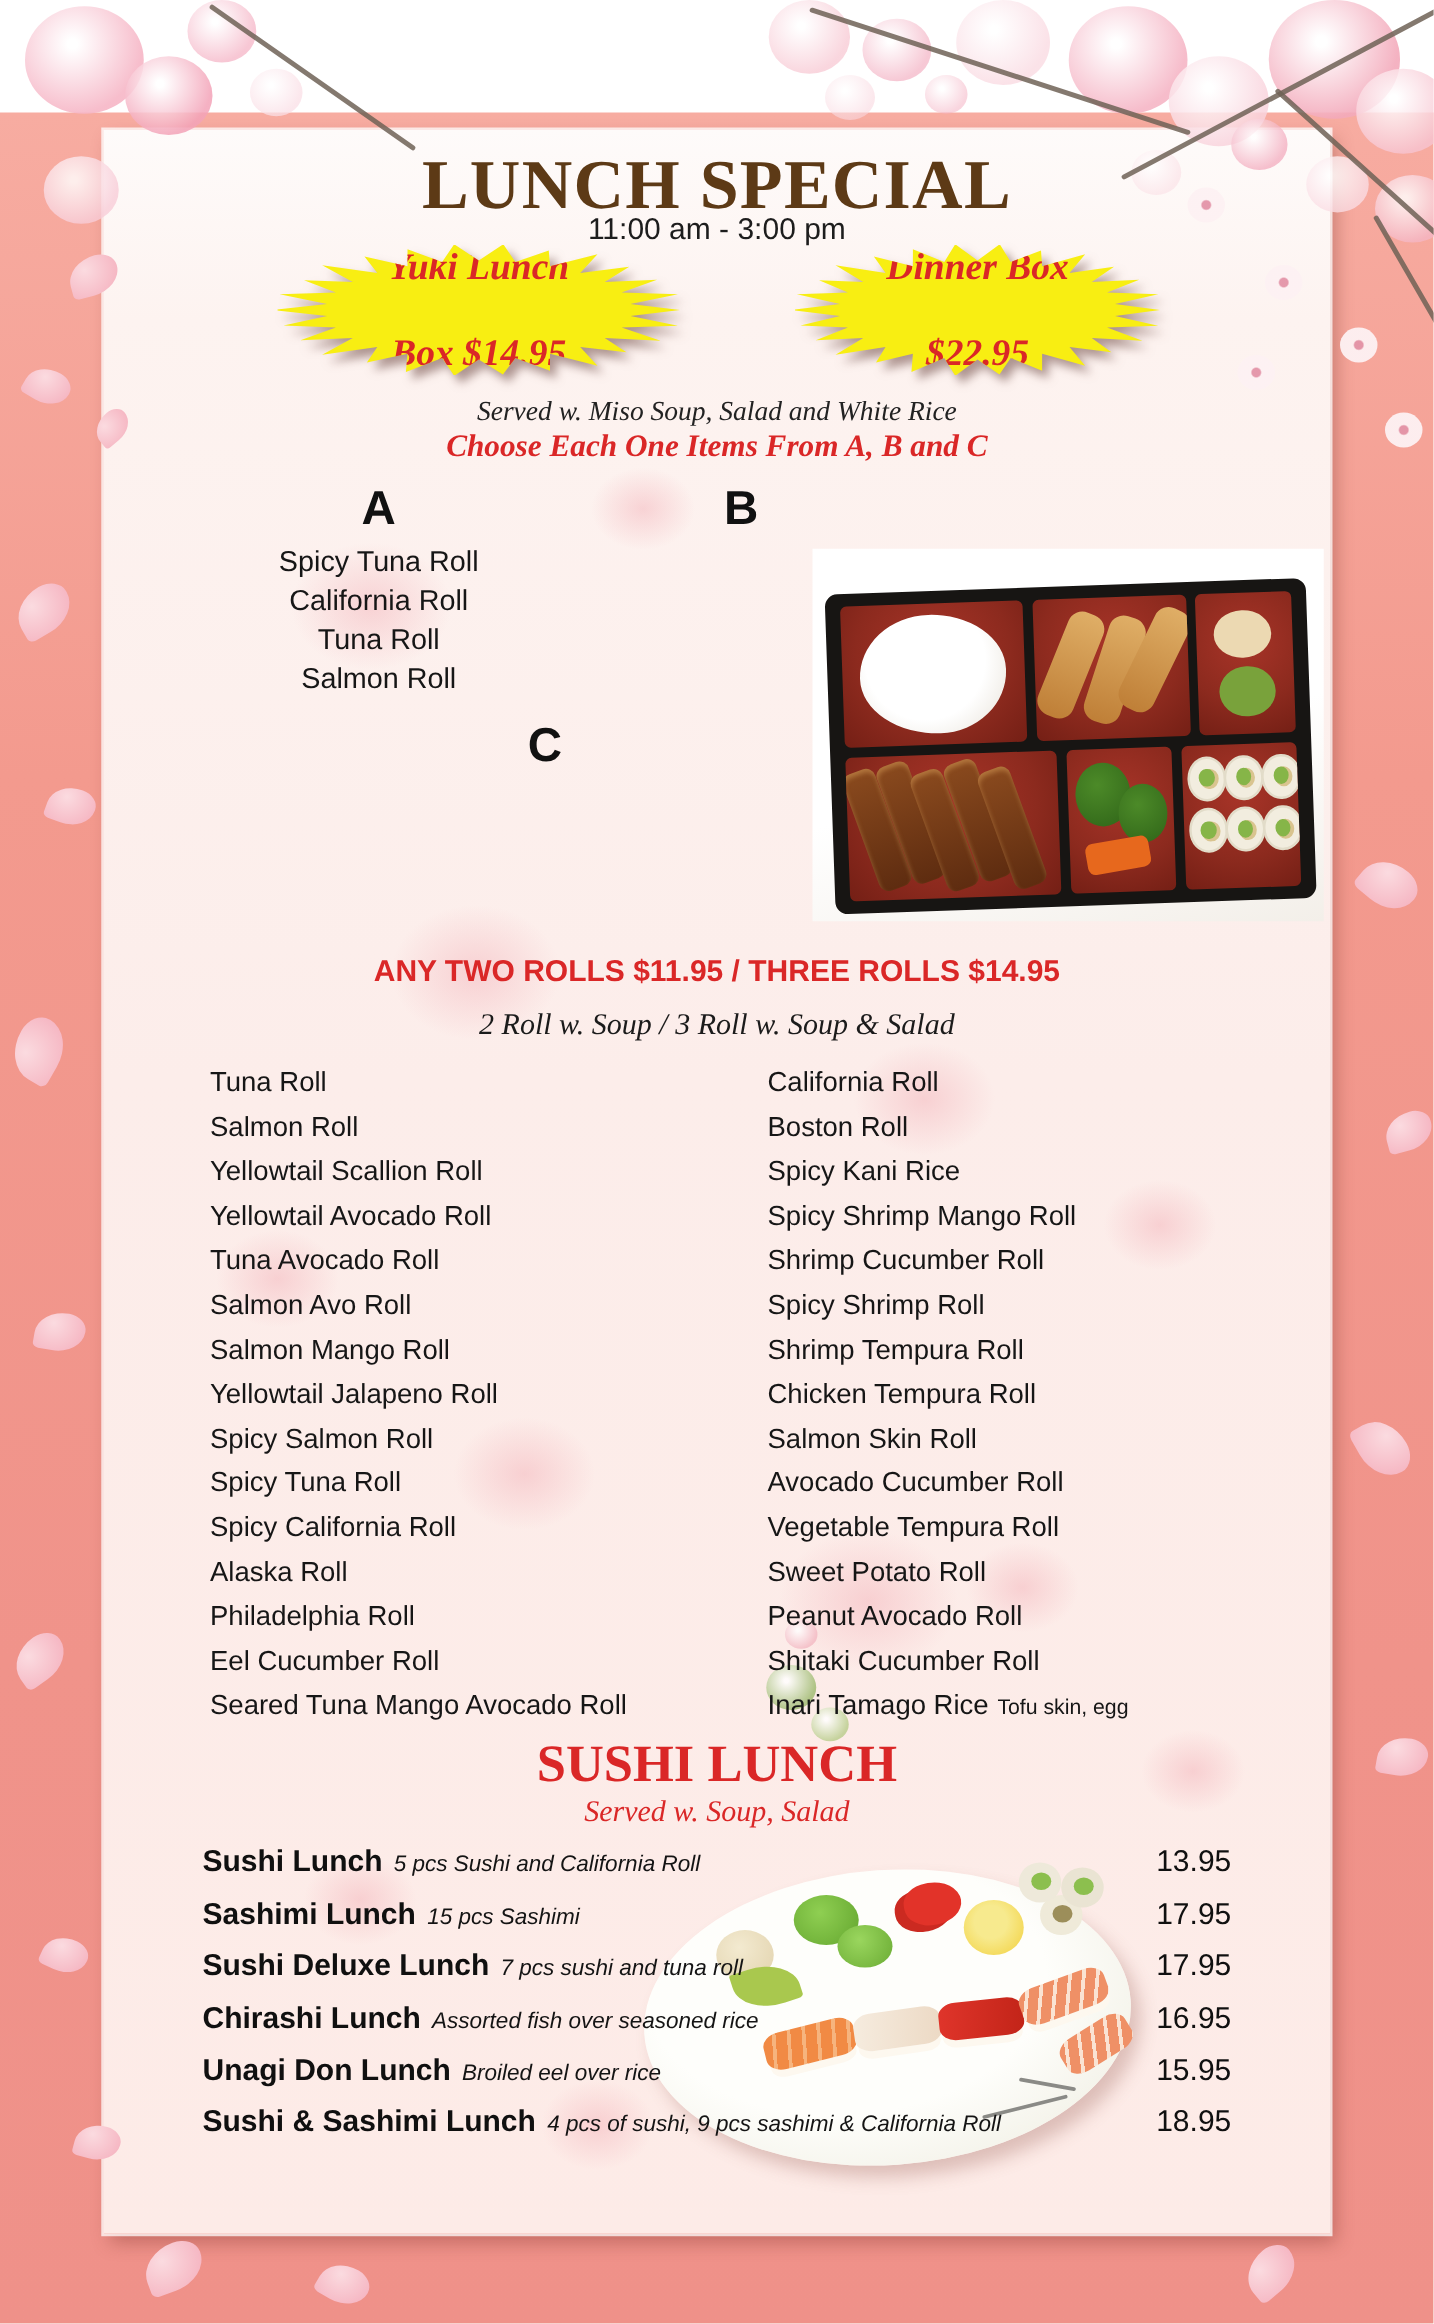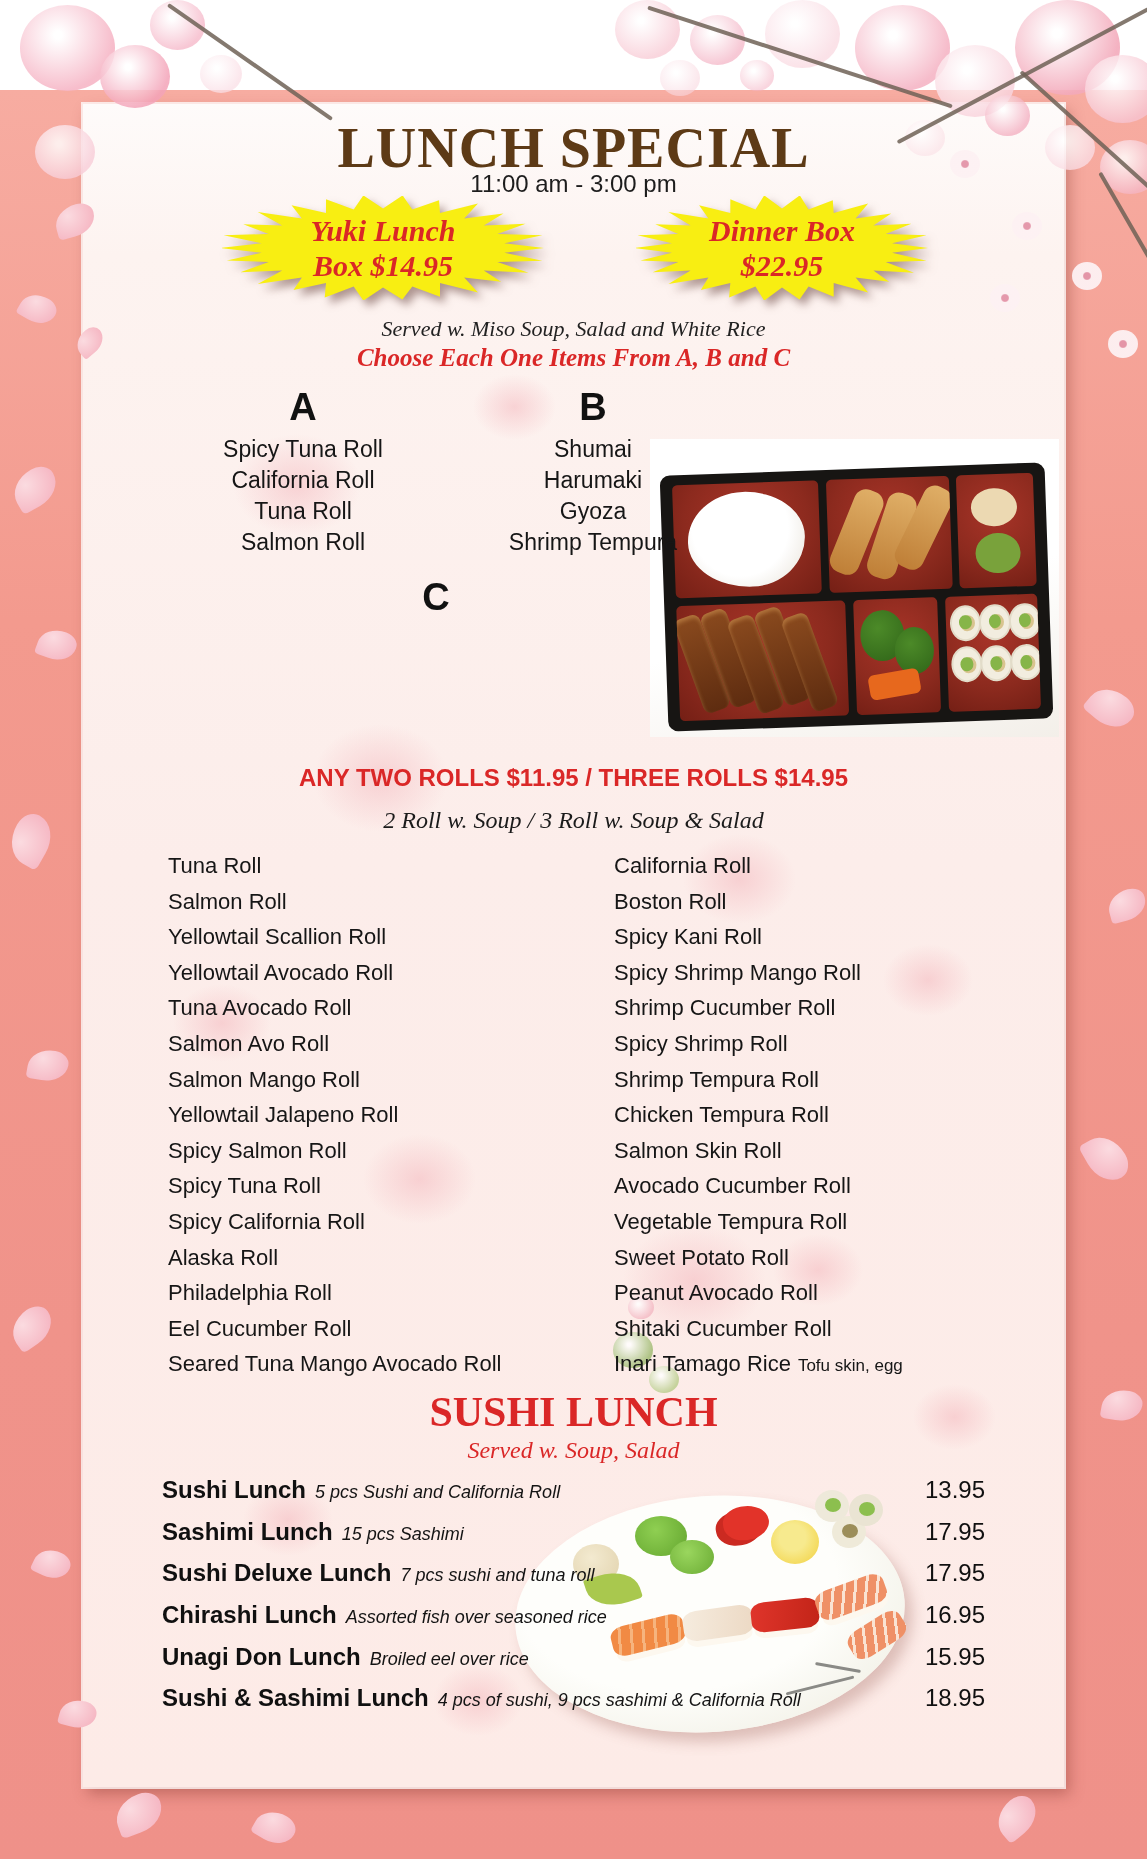--- a/index.html
+++ b/index.html
@@ -17,21 +17,21 @@
   .txt{position:absolute;z-index:3;}
 
   
   .title{top:12px;left:0;width:100%;text-align:center;font-family:"Liberation Serif",serif;
     font-weight:bold;font-size:56px;letter-spacing:1px;color:var(--title-brown);}
   .hours{top:66px;left:0;width:100%;text-align:center;font-size:24px;color:#1d1d1d;}
 
   
   .badge-wrap{position:absolute;z-index:4;filter:drop-shadow(5px 6px 4px rgba(95,55,50,.5));}
   .badge{width:100%;height:100%;background:var(--badge-yellow);display:flex;flex-direction:column;
-    align-items:center;justify-content:center;text-align:center;
+    align-items:center;justify-content:space-between;text-align:center;
     font-family:"Liberation Serif",serif;font-style:italic;font-weight:bold;color:var(--accent-red);}
   .badge div{font-size:30px;line-height:35px;}
   #badge-left{left:139px;top:92px;width:322px;height:104px;}
   #badge-right{left:553px;top:92px;width:292px;height:104px;}
 
   .served{top:212px;left:0;width:100%;text-align:center;font-family:"Liberation Serif",serif;
     font-style:italic;font-size:22px;color:#222;}
   .choose{top:240px;left:0;width:100%;text-align:center;font-family:"Liberation Serif",serif;
     font-style:italic;font-weight:bold;font-size:25px;color:var(--accent-red);}
 
@@ -142,27 +142,20 @@
 
       <div class="menu-item">Spicy Tuna Roll</div>
           <div class="menu-item">California Roll</div>
           <div class="menu-item">Tuna Roll</div>
           <div class="menu-item">Salmon Roll</div>
         </div>
     </div>
 
     <div class="txt section" id="sec-b">
       <div class="sec-label">B</div>
-      <div class="sec-items">
-
-      <div class="menu-item">Shumai</div>
-          <div class="menu-item">Harumaki</div>
-          <div class="menu-item">Gyoza</div>
-          <div class="menu-item">Shrimp Tempura</div>
-        </div>
     </div>
 
     <div class="txt section" id="sec-c">
       <div class="sec-label">C</div>
     </div>
 
     <div class="bento">
       <div class="bento-box">
         <div class="cell cell-rice">
           <div class="rice"></div>
@@ -219,21 +212,21 @@
         <div class="roll-item">Philadelphia Roll</div>
         <div class="roll-item">Eel Cucumber Roll</div>
         <div class="roll-item">Seared Tuna Mango Avocado Roll</div>
       </div>
     <div class="txt roll-col" id="rolls-right">
 
         <div class="roll-item"><span>California Roll</span></div>
 
         <div class="roll-item"><span>Boston Roll</span></div>
 
-        <div class="roll-item"><span>Spicy Kani Roll</span></div>
+        <div class="roll-item"><span>Spicy Kani Rice</span></div>
 
         <div class="roll-item"><span>Spicy Shrimp Mango Roll</span></div>
 
         <div class="roll-item"><span>Shrimp Cucumber Roll</span></div>
 
         <div class="roll-item"><span>Spicy Shrimp Roll</span></div>
 
         <div class="roll-item"><span>Shrimp Tempura Roll</span></div>
 
         <div class="roll-item"><span>Chicken Tempura Roll</span></div>

